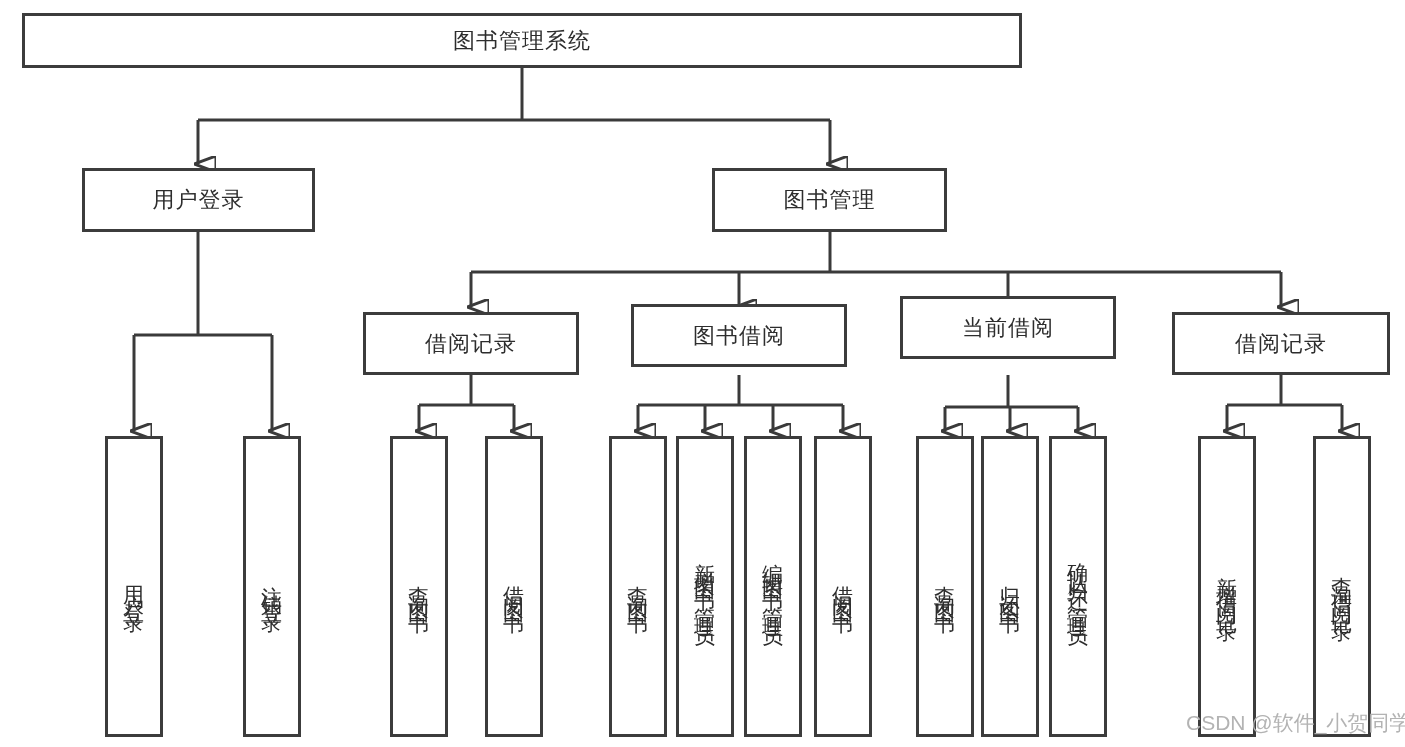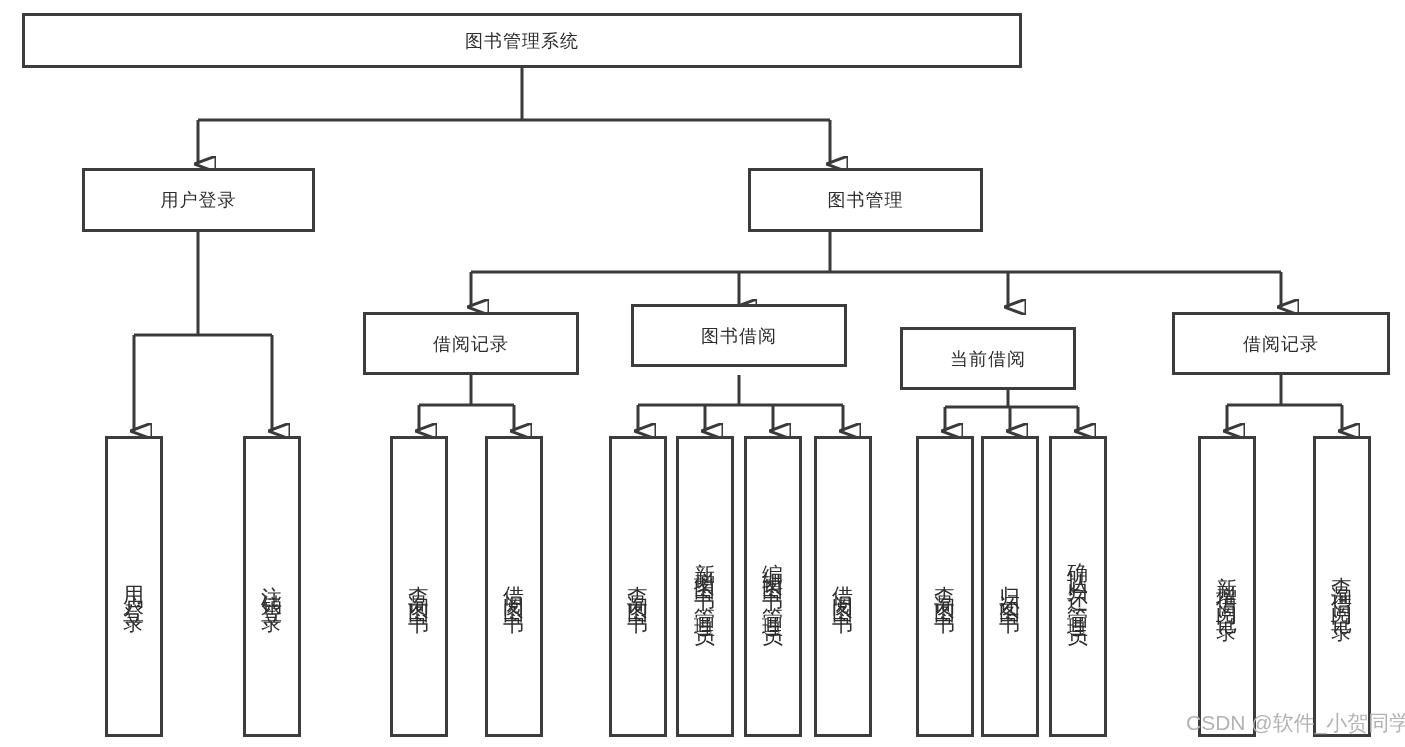--- a/index.html
+++ b/index.html
@@ -14,21 +14,21 @@
     position:absolute;
     background:#ffffff;
     border:3px solid #3c3c3c;
     box-sizing:border-box;
     display:flex;
     align-items:center;
     justify-content:center;
     color:#2d2d2d;
   }
   .node.h .label{
-    font-size:18px;
+    font-size:22px;
     letter-spacing:1px;
     white-space:nowrap;
   }
   .node.v{
     width:58px;height:301px;top:436px;
   }
   .node.v .label{
     writing-mode:vertical-rl;
     font-size:21px;
     letter-spacing:9px;
@@ -104,31 +104,31 @@
     <path d="M1342 405 V 431" marker-end="url(#arrow)"></path>
   </svg>
 
   <div class="node h" style="left:22px;top:13px;width:1000px;height:55px;">
     <span class="label">图书管理系统</span>
   </div>
 
   <div class="node h" style="left:82px;top:168px;width:233px;height:64px;">
     <span class="label">用户登录</span>
   </div>
-  <div class="node h" style="left:712px;top:168px;width:235px;height:64px;margin-left:36px;">
+  <div class="node h" style="left:712px;top:168px;width:235px;height:64px;">
     <span class="label">图书管理</span>
   </div>
 
   <div class="node h" style="left:363px;top:312px;width:216px;height:63px;">
     <span class="label">借阅记录</span>
   </div>
   <div class="node h" style="left:631px;top:304px;width:216px;height:63px;">
     <span class="label">图书借阅</span>
   </div>
-  <div class="node h" style="left:900px;top:327px;width:176px;height:63px;">
+  <div class="node h" style="left:900px;top:296px;width:216px;height:63px;">
     <span class="label">当前借阅</span>
   </div>
   <div class="node h" style="left:1172px;top:312px;width:218px;height:63px;">
     <span class="label">借阅记录</span>
   </div>
 
   <div class="node v" style="left:105px;">
     <span class="label">用户登录</span>
   </div>
   <div class="node v" style="left:243px;">

